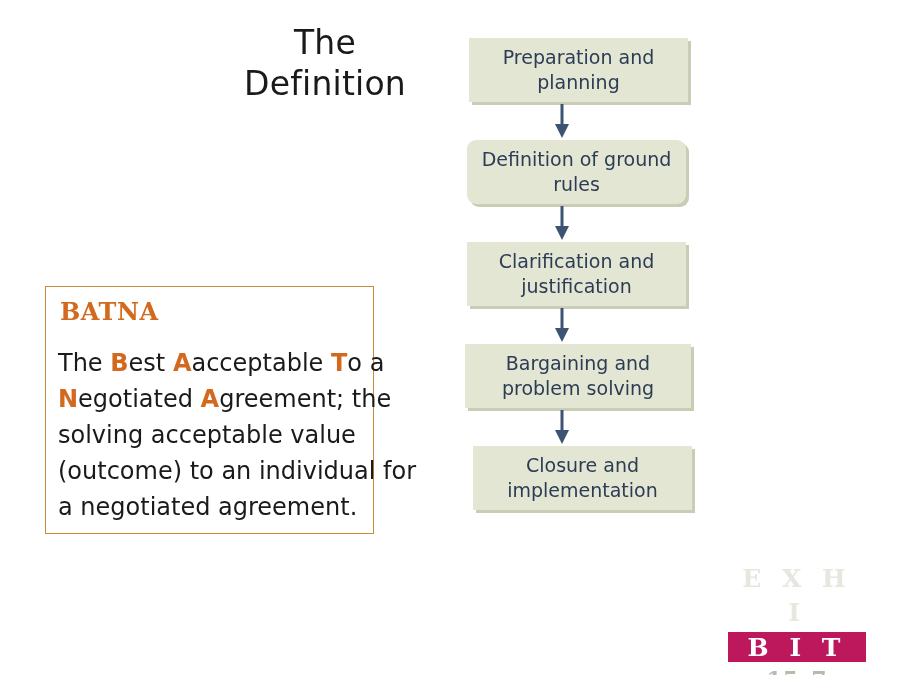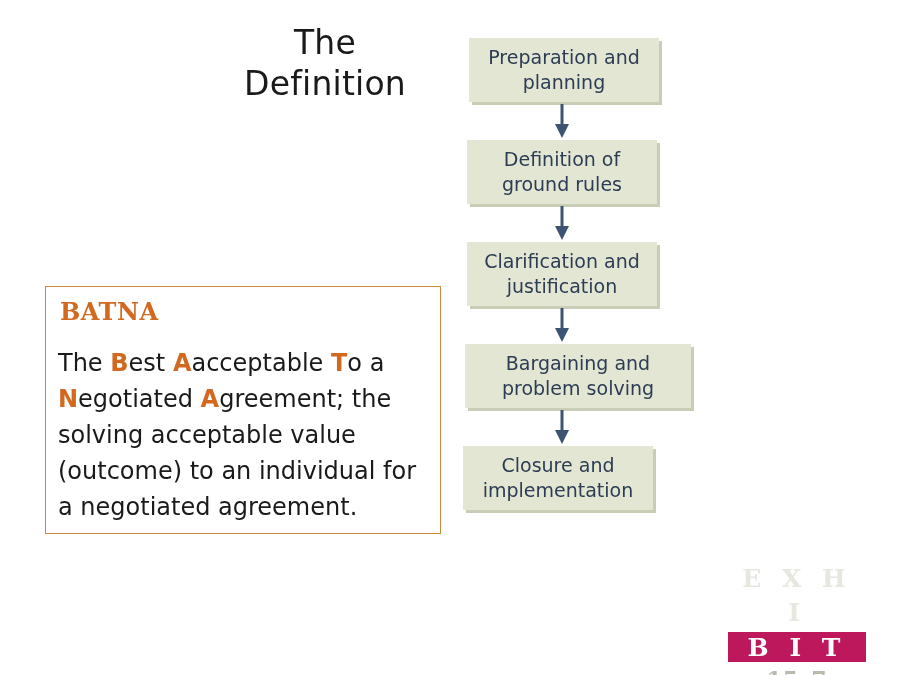--- a/index.html
+++ b/index.html
@@ -29,21 +29,21 @@
     color: #1a1a1a;
     font-weight: 400;
     letter-spacing: 0.2px;
   }
 
   
   #batna-box {
     position: absolute;
     left: 45px;
     top: 286px;
-    width: 396px;
+    width: 329px;
     height: 248px;
     border: 1.5px solid #c98a3c;
     background: #ffffff;
     box-sizing: border-box;
   }
   #batna-title {
     position: absolute;
     left: 14px;
     top: 10px;
     font-family: "DejaVu Serif", serif;
@@ -74,21 +74,21 @@
     top: 38px;
     width: 230px;
   }
   .flow-step {
     position: relative;
     width: 190px;
     margin: 0 0 0 0;
   }
   .flow-box {
     position: relative;
-    width: 190px;
+    width: 219px;
     min-height: 64px;
     background: #e3e6d3;
     box-shadow: 3px 3px 0 0 #c9cdb5;
     display: flex;
     align-items: center;
     justify-content: center;
     box-sizing: border-box;
     padding: 6px 8px;
   }
   .flow-label {
@@ -100,24 +100,24 @@
   }
   .arrow {
     position: relative;
     width: 190px;
     height: 38px;
   }
   .arrow svg { display: block; margin: 0 auto; }
 
   
   .off0  { margin-left: 14px; }
-  .off1  { margin-left: 12px; }
+  .off1  { margin-left: 12px; border-radius: 9px; }
   .off2  { margin-left: 12px; }
   .off3  { margin-left: 10px; width: 226px; }
-  .off4  { margin-left: 8px; }
+  .off4  { margin-left: 18px; }
 
   
   #exhibit {
     position: absolute;
     left: 728px;
     top: 562px;
     width: 138px;
     text-align: center;
   }
   #exhibit-word {

